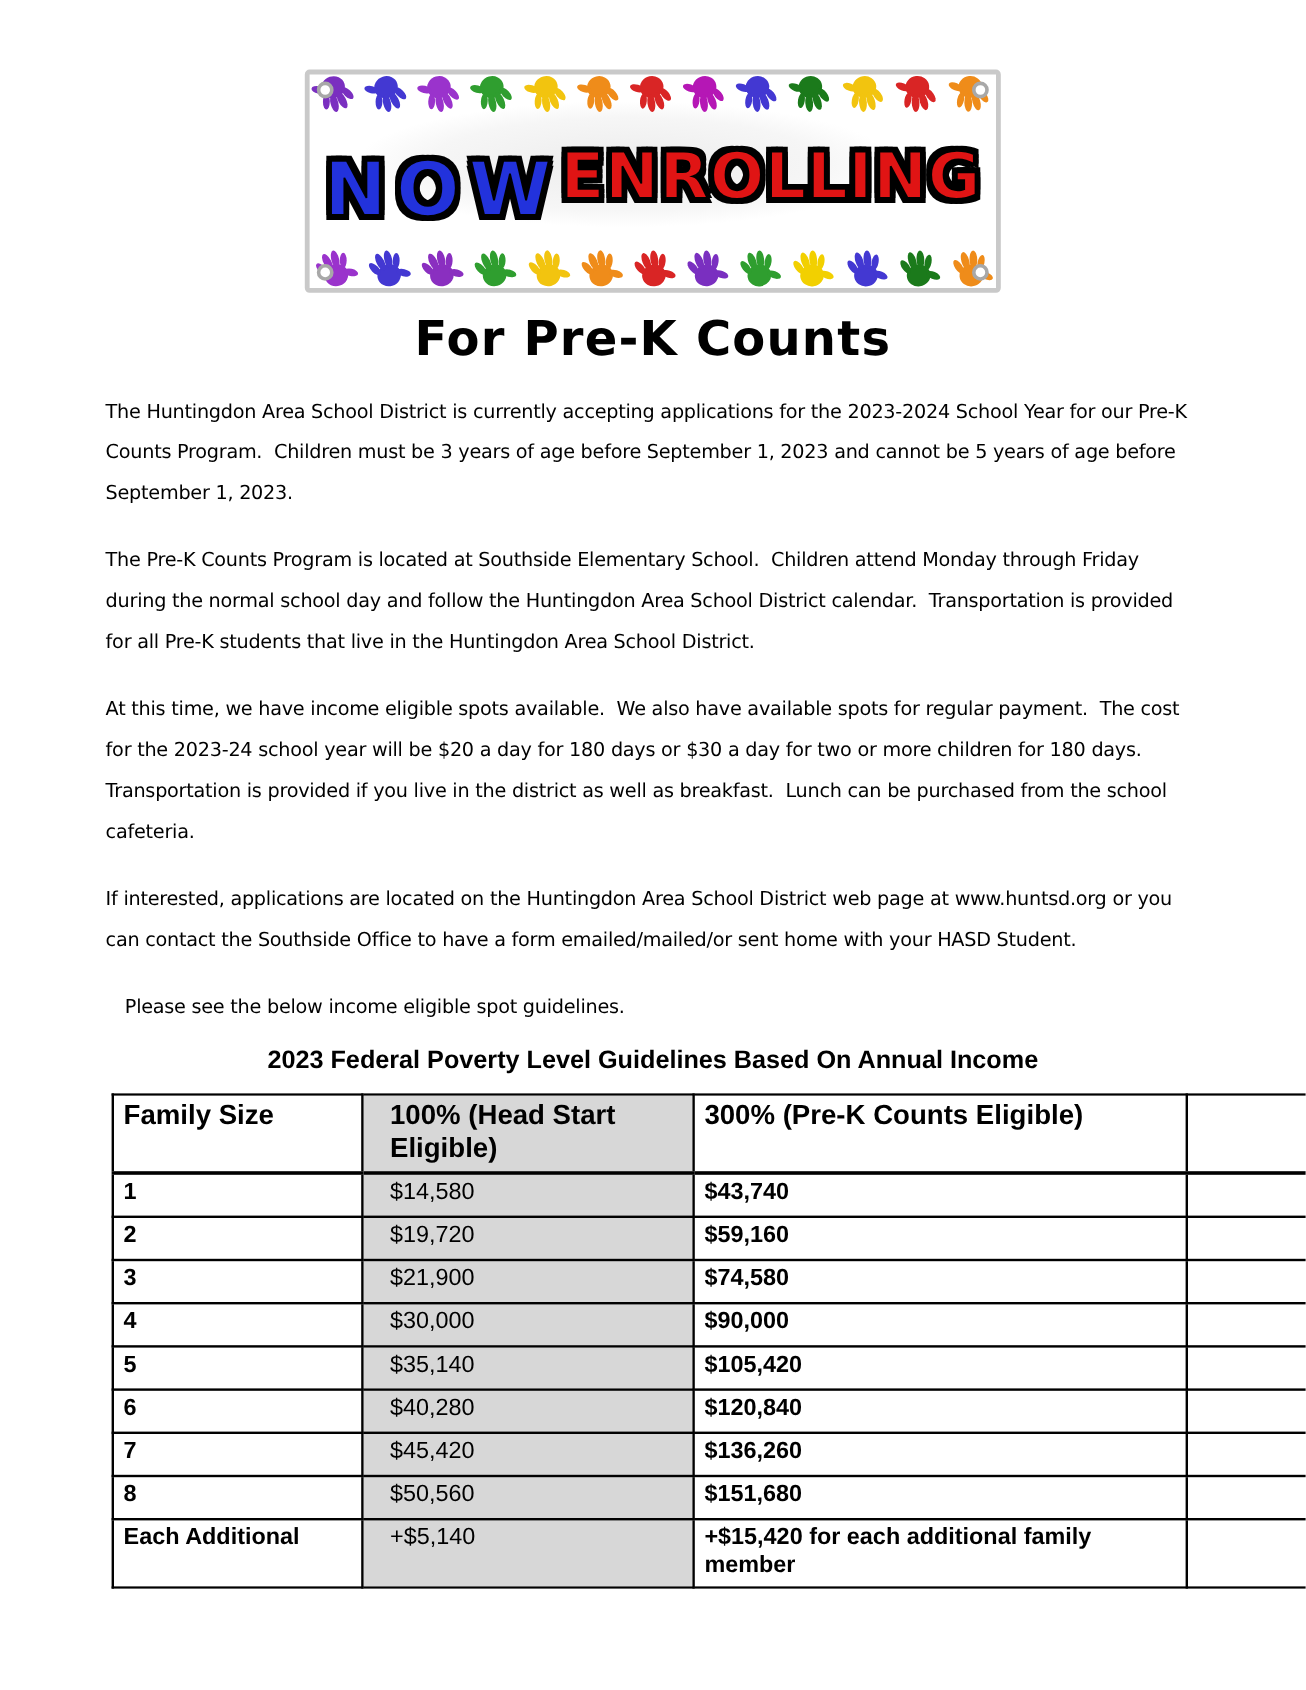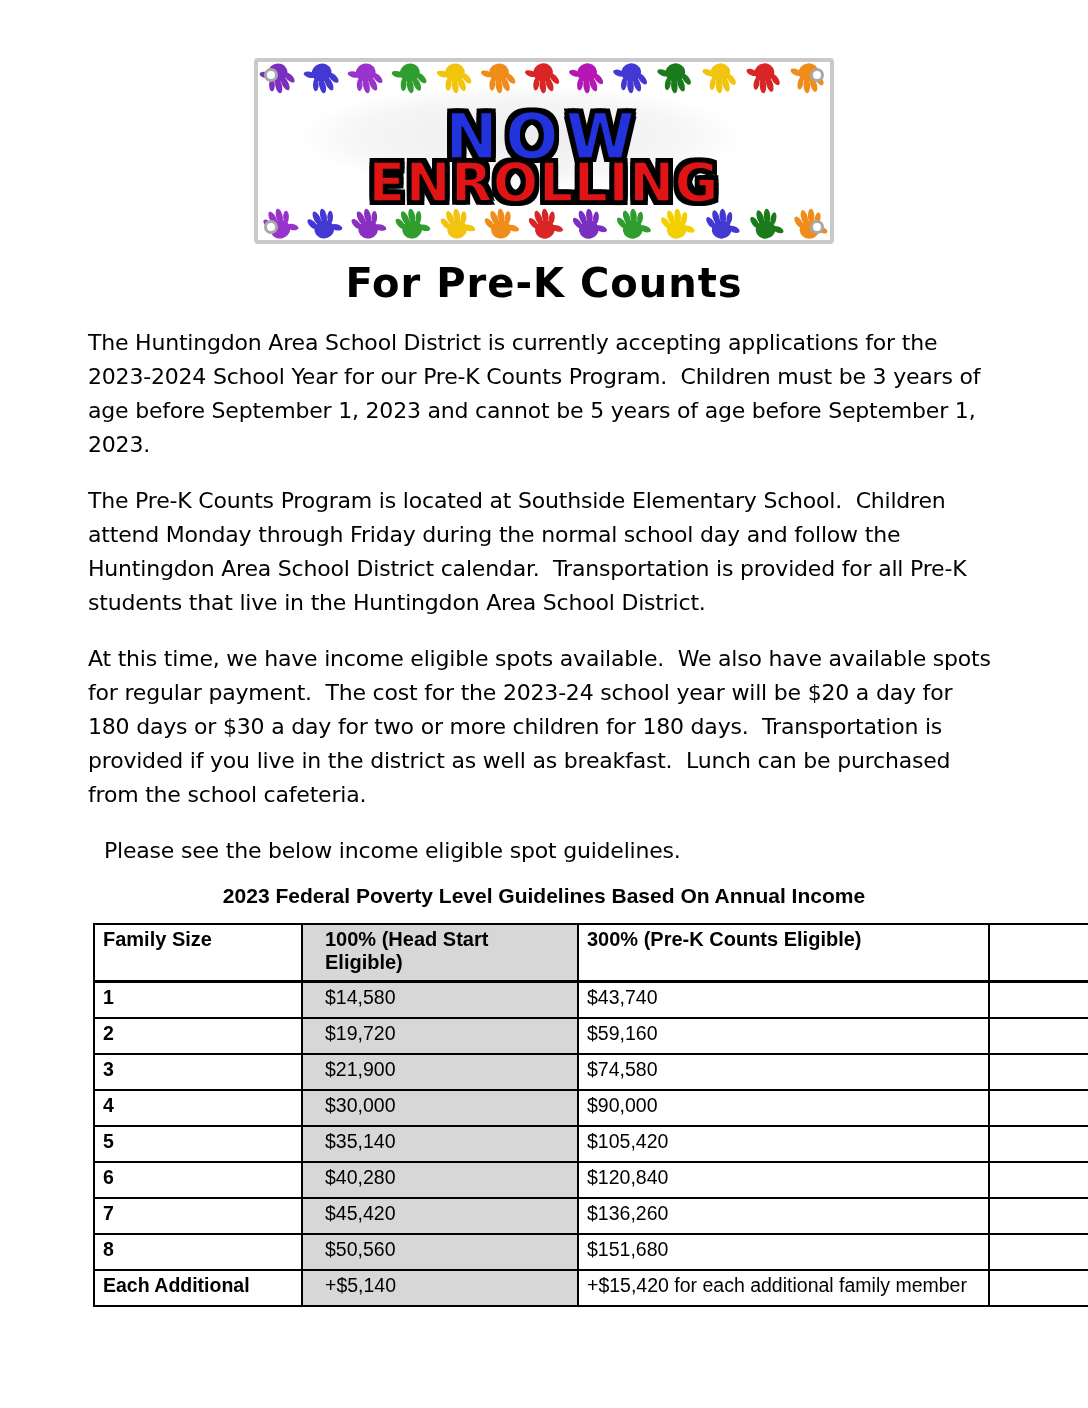--- a/index.html
+++ b/index.html
@@ -35,21 +35,21 @@
     pointer-events: none;
   }
   .hands.top { top: -4px; }
   .hands.bottom { bottom: -4px; }
   .hand { width: 38px; height: 38px; display: block; }
   .hand use { fill: currentColor; }
   .banner-words {
     position: absolute;
     top: 0; left: 0; right: 0; bottom: 0;
     display: flex;
-    flex-direction: column;
+    flex-direction: row;
     align-items: center;
     justify-content: center;
     z-index: 2;
   }
   .banner-word {
     font-family: "DejaVu Sans", sans-serif;
     font-weight: 900;
     line-height: 0.92;
     text-shadow:
       -4px -4px 0 #000, 4px -4px 0 #000, -4px 4px 0 #000, 4px 4px 0 #000,
@@ -78,21 +78,21 @@
     font-weight: bold;
     font-size: 40px;
     margin: 16px 0 0 0;
     letter-spacing: 1px;
   }
   .content {
     width: 912px;
     margin: 20px auto 0 auto;
   }
   .content p {
-    font-size: 22px;
+    font-size: 16px;
     line-height: 34px;
     letter-spacing: -0.2px;
     margin: 0 0 22px 0;
     white-space: pre-wrap;
   }
   .content p.note {
     margin: 0 0 0 16px;
   }
 
   
@@ -115,32 +115,32 @@
     font-family: "Liberation Sans", sans-serif;
   }
   table.fpl th, table.fpl td {
     border: 2px solid #000;
     text-align: left;
     vertical-align: top;
     padding: 3px 8px 6px 8px;
     overflow: hidden;
   }
   table.fpl th {
-    font-size: 20px;
+    font-size: 23px;
     font-weight: bold;
     height: 23px;
     border-bottom-width: 3px;
   }
   table.fpl td {
     font-size: 19.5px;
     height: 25px;
   }
   table.fpl th:nth-child(2), table.fpl td:nth-child(2) { background: #d7d7d7; padding-left: 22px; }
   table.fpl td:nth-child(1) { font-weight: bold; }
-  table.fpl td:nth-child(3) { font-weight: normal; margin-top: 28px; }
+  table.fpl td:nth-child(3) { font-weight: bold; margin-top: 28px; }
 </style>
 </head>
 <body>
 
 <svg width="0" height="0" style="position:absolute" aria-hidden="true">
   <defs>
     <g id="handshape">
       <ellipse cx="50" cy="62" rx="26" ry="24"></ellipse>
       <ellipse cx="24" cy="40" rx="8" ry="17" transform="rotate(-28 24 40)"></ellipse>
       <ellipse cx="40" cy="29" rx="8.5" ry="20" transform="rotate(-10 40 29)"></ellipse>
@@ -243,20 +243,21 @@
       </svg>
     </div>
 </div>
 
 <h1 class="page-title">For Pre-K Counts</h1>
 
 <div class="content">
   <p>The Huntingdon Area School District is currently accepting applications for the 2023-2024 School Year for our Pre-K Counts Program.  Children must be 3 years of age before September 1, 2023 and cannot be 5 years of age before September 1, 2023.</p>
   <p>The Pre-K Counts Program is located at Southside Elementary School.  Children attend Monday through Friday during the normal school day and follow the Huntingdon Area School District calendar.  Transportation is provided for all Pre-K students that live in the Huntingdon Area School District.</p>
   <p>At this time, we have income eligible spots available.  We also have available spots for regular payment.  The cost for the 2023-24 school year will be $20 a day for 180 days or $30 a day for two or more children for 180 days.  Transportation is provided if you live in the district as well as breakfast.  Lunch can be purchased from the school cafeteria.</p>
+  <p>If interested, applications are located on the Huntingdon Area School District web page at www.huntsd.org or you can contact the Southside Office to have a form emailed/mailed/or sent home with your HASD Student.</p>
   <p class="note">Please see the below income eligible spot guidelines.</p>
 </div>
 
 <div class="table-title">2023 Federal Poverty Level Guidelines Based On Annual Income</div>
 
 <div class="table-wrap">
   <table class="fpl">
     <colgroup>
       <col style="width:208px">
         <col style="width:276px">

